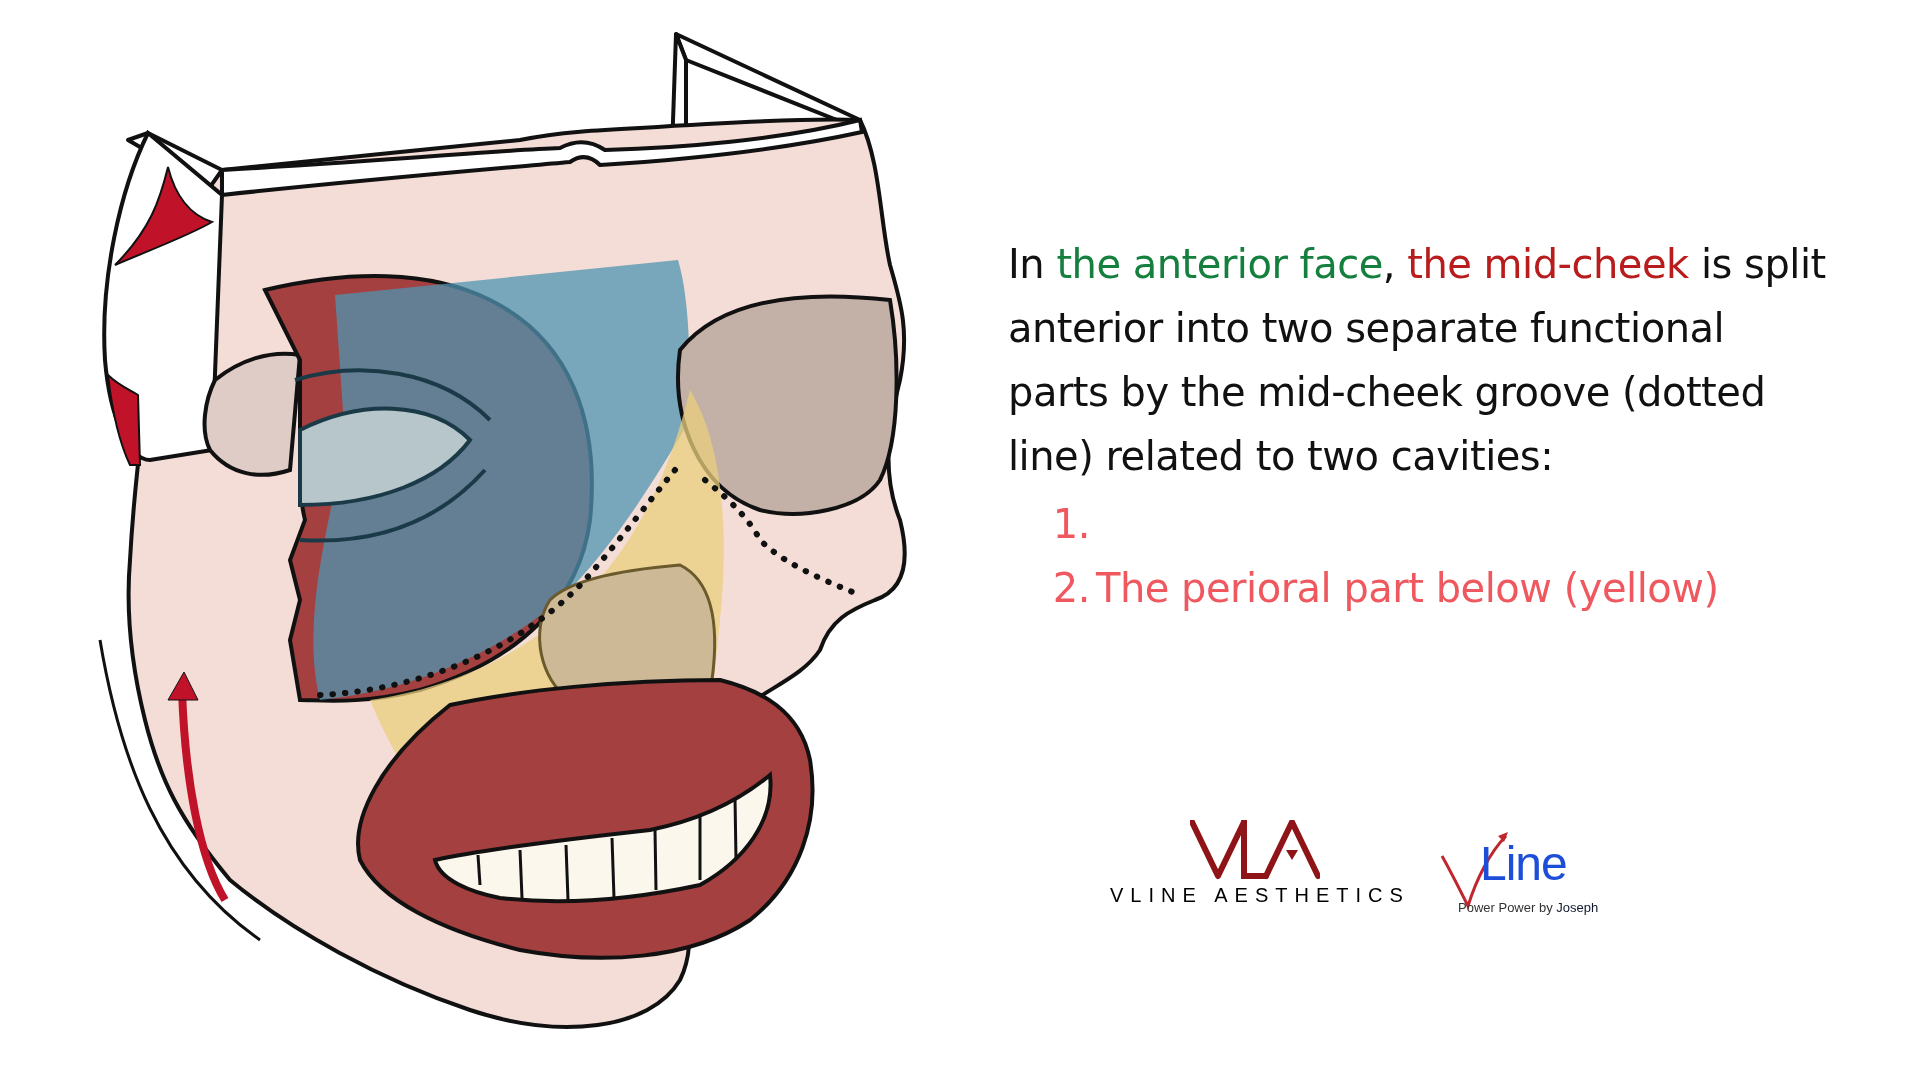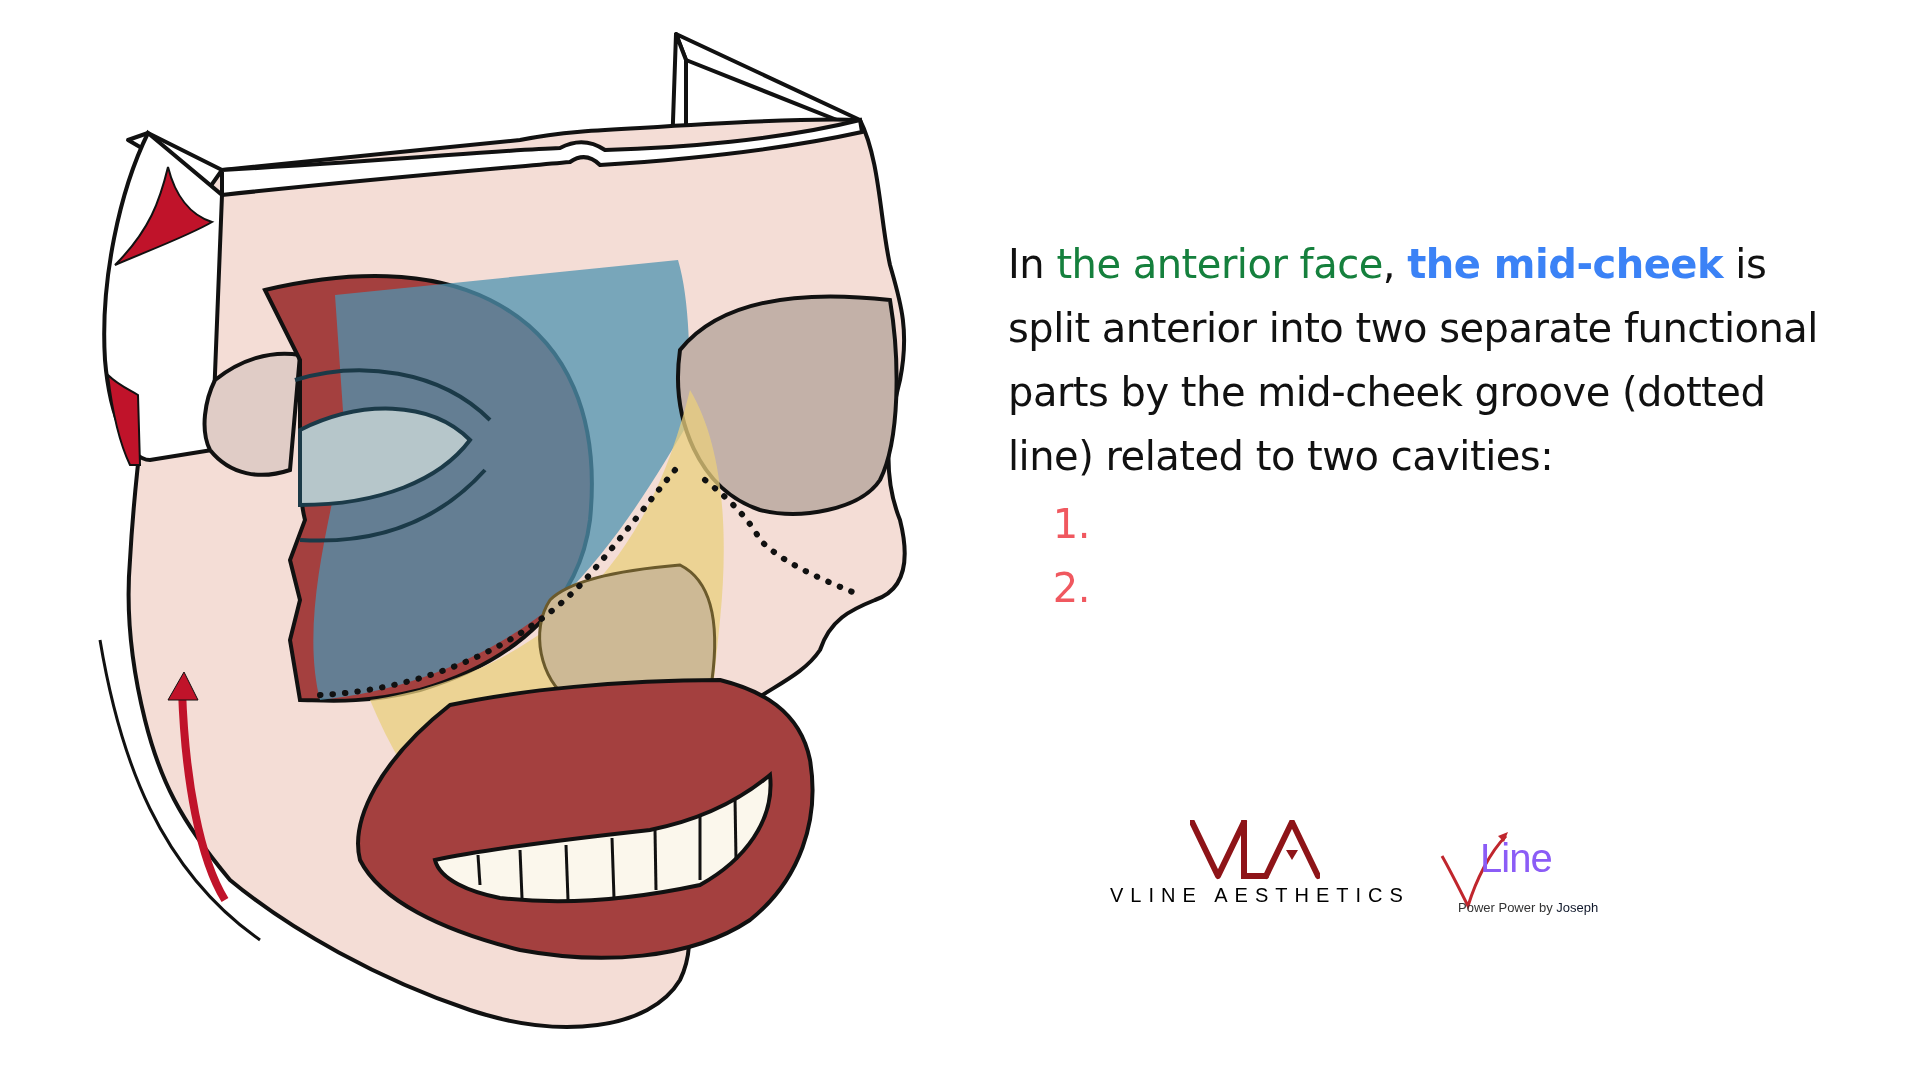--- a/index.html
+++ b/index.html
@@ -1,30 +1,30 @@
 <!DOCTYPE html>
 <html><head>
 <meta charset="utf-8">
 <style>
   html, body { margin:0; padding:0; background:#ffffff; }
   body { width:1920px; height:1080px; position:relative; overflow:hidden; font-family:"DejaVu Sans", sans-serif; }
   #illustration { position:absolute; left:0; top:0; width:960px; height:1080px; }
   #caption { position:absolute; left:1008px; top:232px; width:820px; font-family:"DejaVu Sans", sans-serif; font-size:40px; line-height:64px; color:#111; letter-spacing:-0.5px; }
   #caption p { margin:0; }
   .c-blue { color:#15803d; }
-  .c-purple { color:#3b82f6;font-weight:bold; }
+  .c-purple { color:#b91c1c; }
   ol.parts { margin:4px 0 0 0; padding:0; list-style:none; }
   ol.parts li { color:#f0585f; display:flex; }
   ol.parts li .num { width:68px; text-align:right; padding-right:6px; margin-left:14px; }
   #logos { position:absolute; left:1110px; top:820px; width:520px; height:110px; }
   .vla { position:absolute; left:0; top:0; width:290px; height:100px; text-align:center; }
   .vla svg { display:block; margin:0 auto; }
   .vla .sub { font-family:"Liberation Sans", sans-serif; font-size:20px; letter-spacing:7px; color:#000000; margin-top:4px; white-space:nowrap; }
   .vline { position:absolute; left:330px; top:10px; width:170px; height:100px; }
-  .vline .word { position:absolute; left:40px; top:6px; font-family:"Liberation Sans", sans-serif; font-weight:300; font-size:40px; color:#8b5cf6; letter-spacing:-1px; }
+  .vline .word { position:absolute; left:40px; top:6px; font-family:"Liberation Sans", sans-serif; font-weight:300; font-size:48px; color:#1d4ed8; letter-spacing:-1px; }
   .vline .tag { position:absolute; left:18px; top:70px; font-family:"Liberation Sans", sans-serif; font-size:13px; color:#333; white-space:nowrap; }
   .vline .tag .j { color:#0f172a; }
 </style>
 </head>
 <body>
 
 <svg id="illustration" viewBox="0 0 960 1080" xmlns="http://www.w3.org/2000/svg">
 
   <g stroke="#111" stroke-width="4" fill="#fff" stroke-linejoin="round">
     <path d="M676 34 L860 120 L862 130 L686 60 Z"></path>
@@ -87,20 +87,21 @@
 </svg>
 
 <div id="caption">
   <p><span>In </span><span class="c-blue">the anterior face</span><span>, </span><span class="c-purple">the mid-cheek</span><span> is split anterior into two separate functional parts by the mid-cheek groove (dotted line) related to two cavities:</span></p>
   <ol class="parts">
     <li>
         <span class="num">1.</span>
       </li>
     <li>
         <span class="num">2.</span>
+        <span>The perioral part below (yellow)</span>
       </li>
   </ol>
 </div>
 
 <div id="logos">
   <div class="vla">
     <svg width="130" height="60" viewBox="0 0 130 60">
       <path d="M2 2 L28 56 L54 2" fill="none" stroke="#8e1418" stroke-width="6" stroke-linejoin="round" stroke-linecap="round"></path>
       <path d="M54 2 L54 56 L76 56" fill="none" stroke="#8e1418" stroke-width="6" stroke-linecap="round"></path>
       <path d="M76 56 L102 2 L128 56" fill="none" stroke="#8e1418" stroke-width="6" stroke-linejoin="round" stroke-linecap="round"></path>

